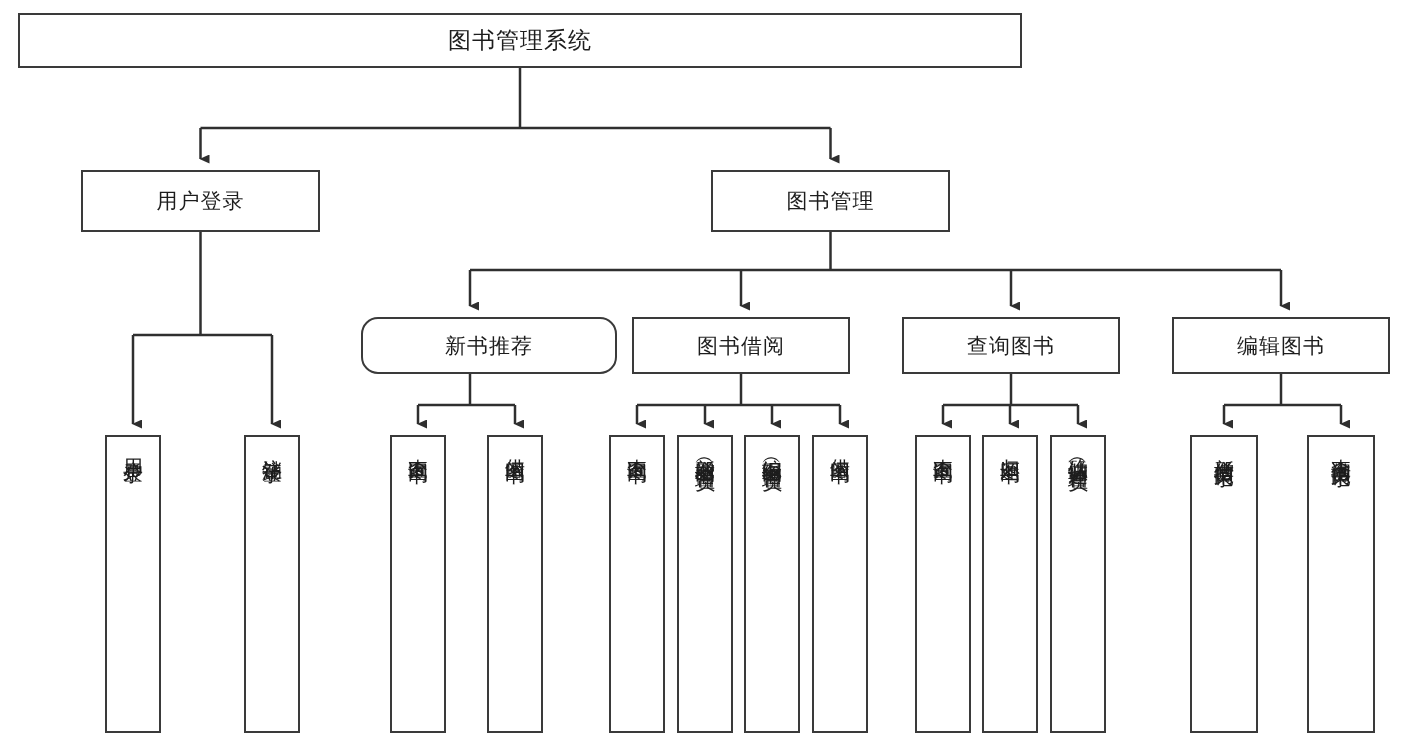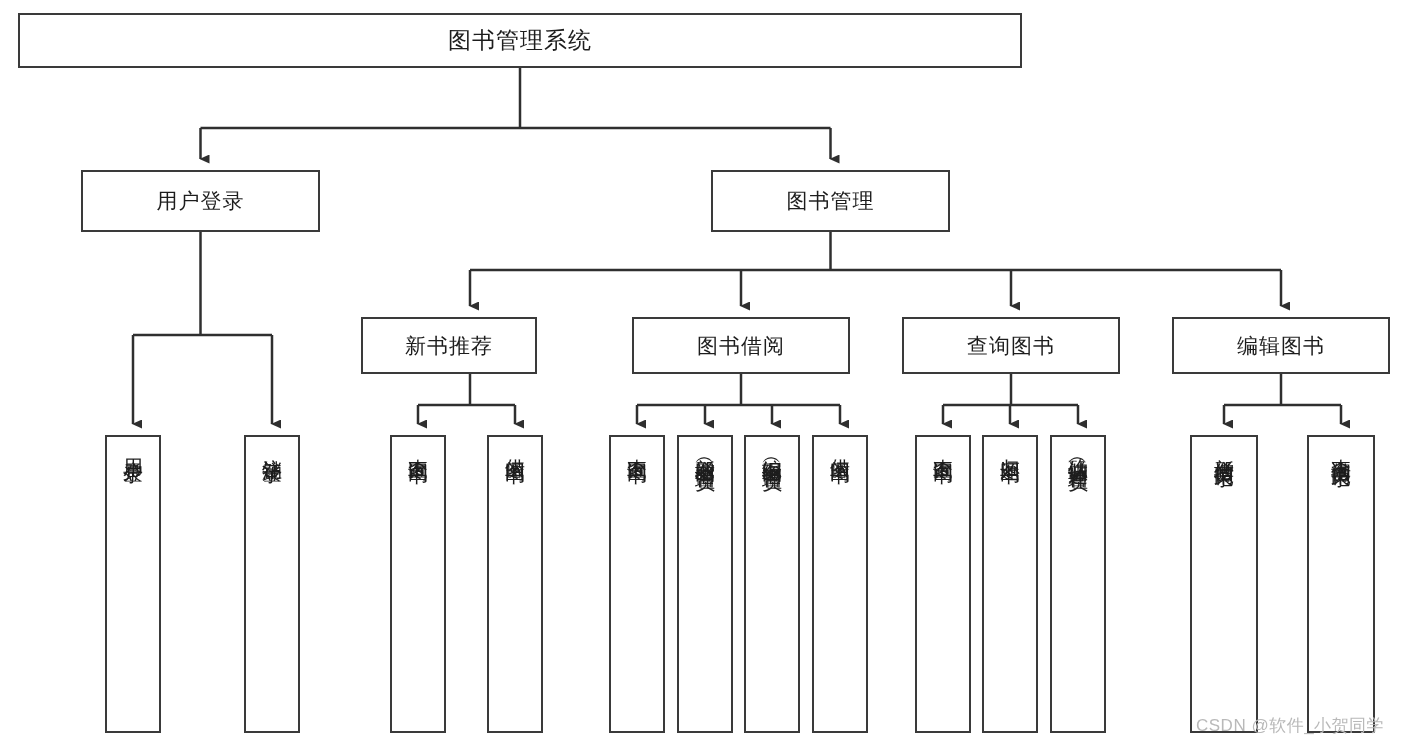--- a/index.html
+++ b/index.html
@@ -120,21 +120,21 @@
   <div id="node-layer">
       <div class="node-box level-root" style="left: 18px; top: 13px; width: 1004px; height: 55px;">
         <span class="horiz-label">图书管理系统</span>
       </div>
       <div class="node-box level-two" style="left: 81px; top: 170px; width: 239px; height: 62px;">
         <span class="horiz-label">用户登录</span>
       </div>
       <div class="node-box level-two" style="left: 711px; top: 170px; width: 239px; height: 62px;">
         <span class="horiz-label">图书管理</span>
       </div>
-      <div class="node-box level-three" style="left: 361px; top: 317px; width: 176px; height: 57px;">
+      <div class="node-box level-three" style="left: 361px; top: 317px; width: 256px; height: 57px; border-radius: 17px;">
         <span class="horiz-label">新书推荐</span>
       </div>
       <div class="node-box level-three" style="left: 632px; top: 317px; width: 218px; height: 57px; text-align: center;">
         <span class="horiz-label">图书借阅</span>
       </div>
       <div class="node-box level-three" style="left: 902px; top: 317px; width: 218px; height: 57px;">
         <span class="horiz-label">查询图书</span>
       </div>
       <div class="node-box level-three" style="left: 1172px; top: 317px; width: 218px; height: 57px;">
         <span class="horiz-label">编辑图书</span>
@@ -173,15 +173,14 @@
         <span class="vert-label">确认归还（管理员）</span>
       </div>
       <div class="node-box level-leaf" style="left: 1190px; top: 435px; width: 68px; height: 298px;">
         <span class="vert-label">新增借阅记录</span>
       </div>
       <div class="node-box level-leaf" style="left: 1307px; top: 435px; width: 68px; height: 298px;">
         <span class="vert-label">查询借阅记录</span>
       </div>
     </div>
 
-  <div id="watermark" style="left: 1196px; top: 714px;">CSDN @软件_小贺同学</div>
 
 </div>
 
 </body></html>

